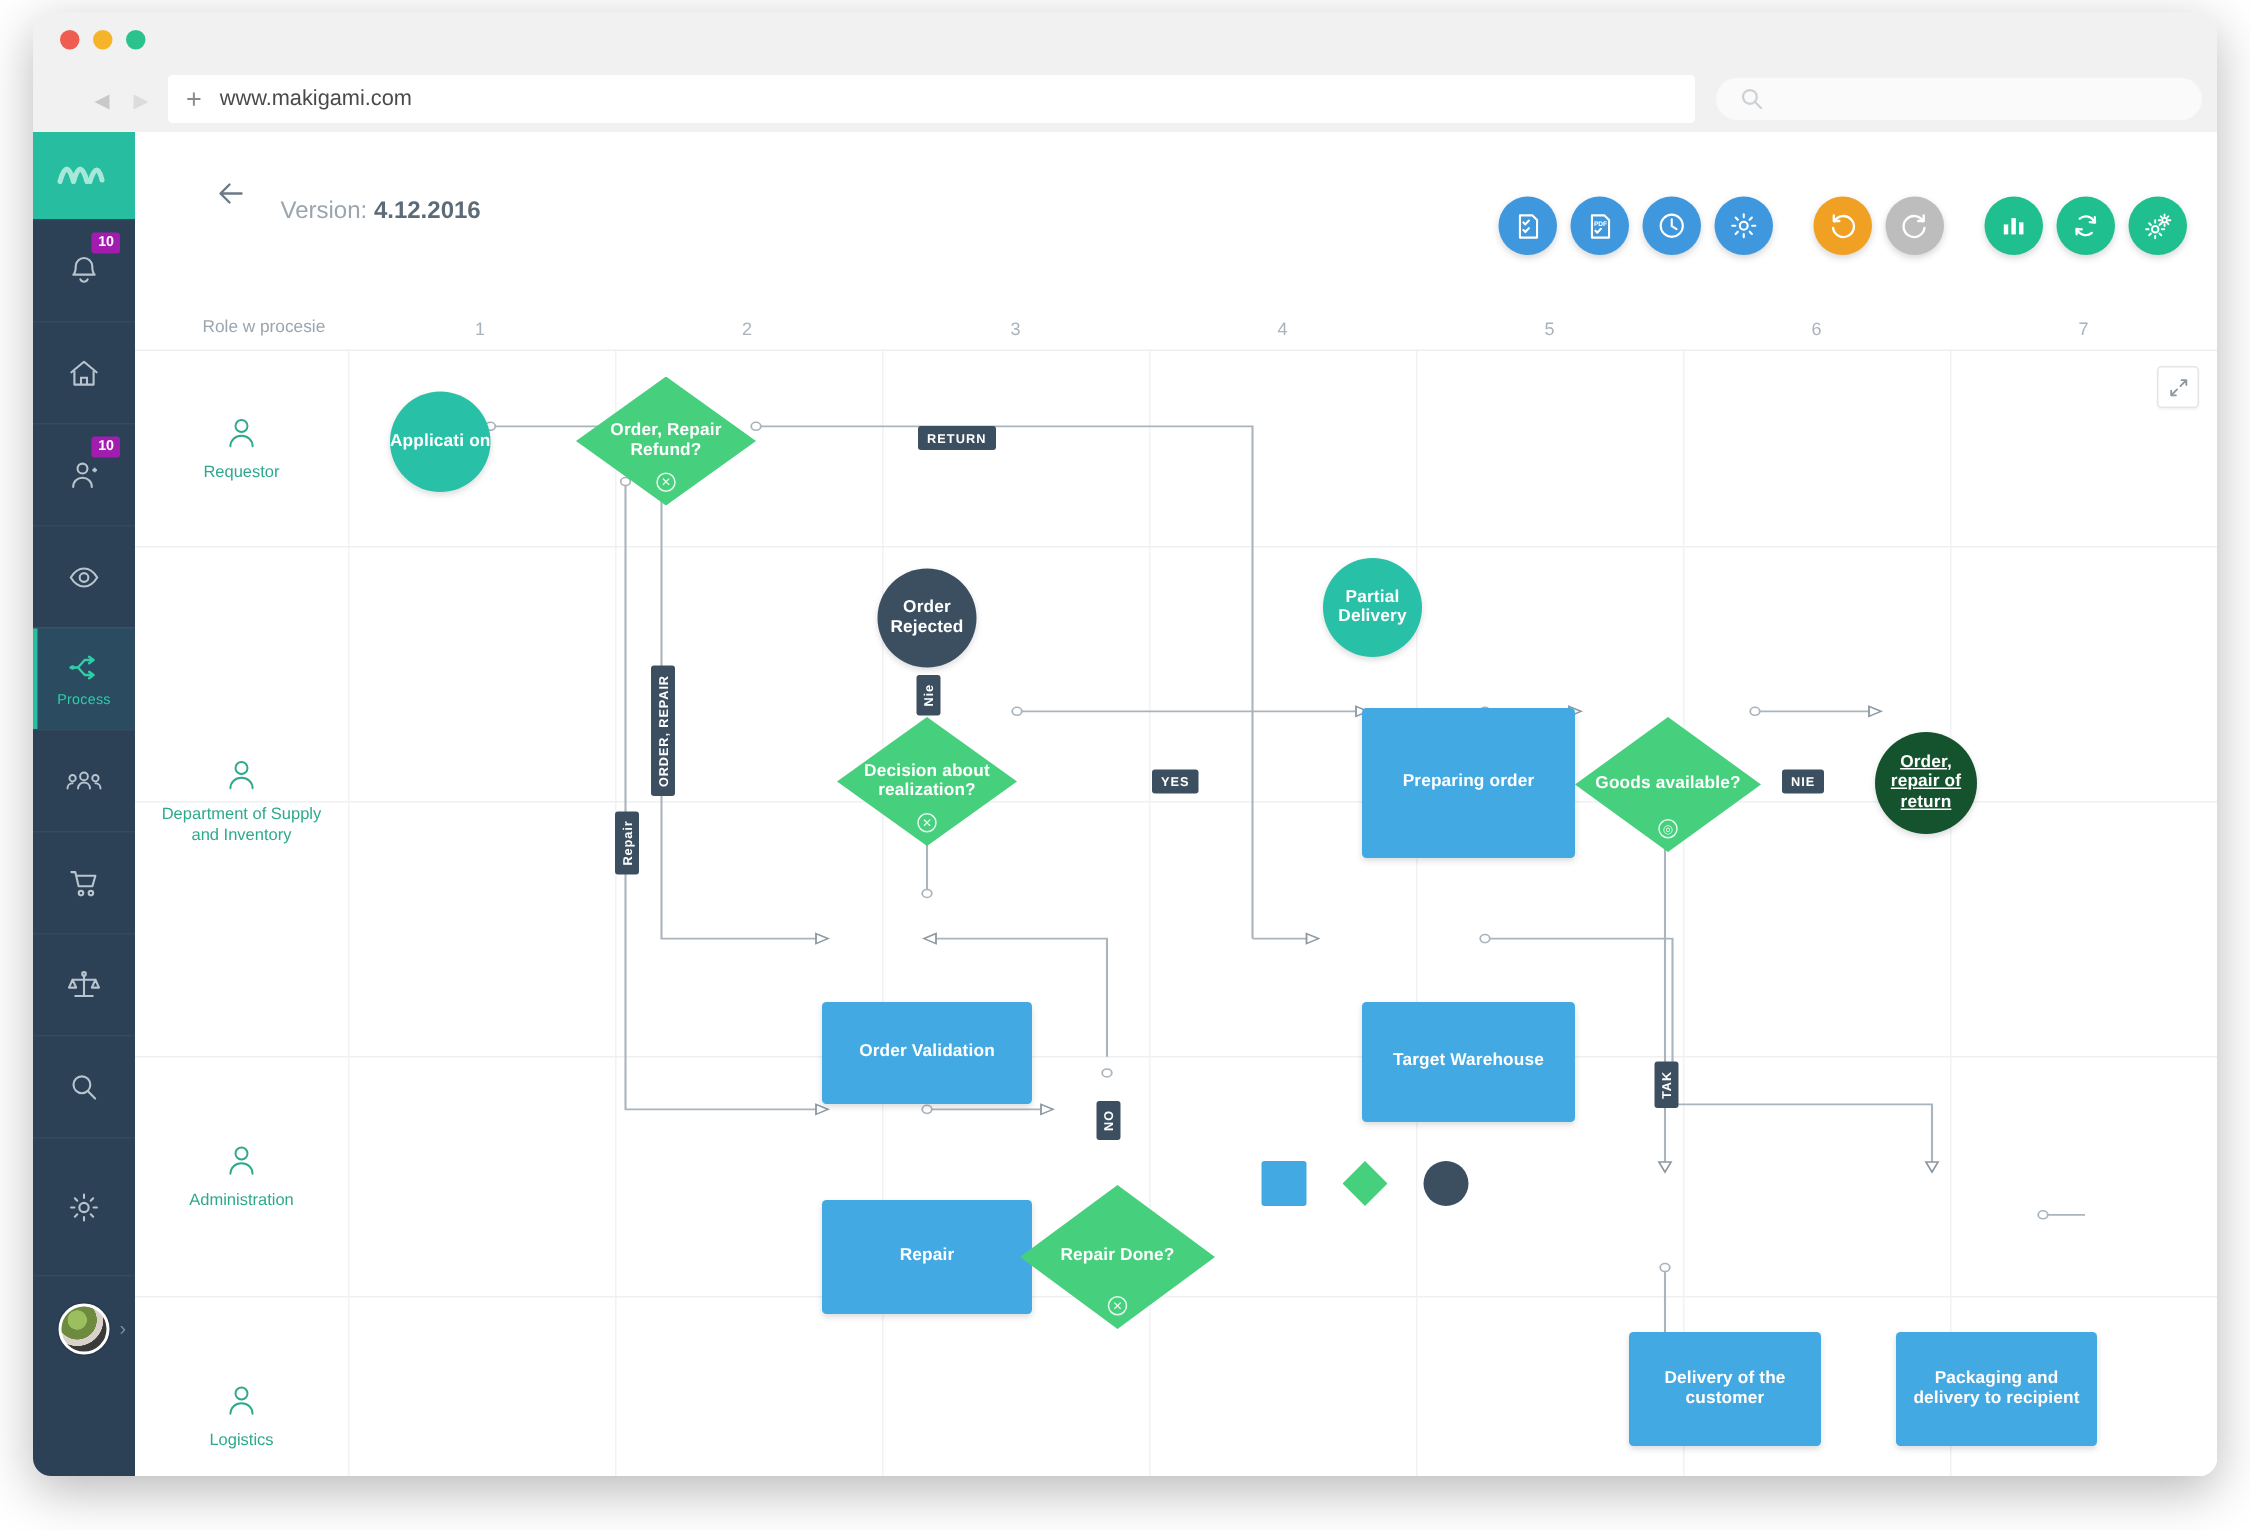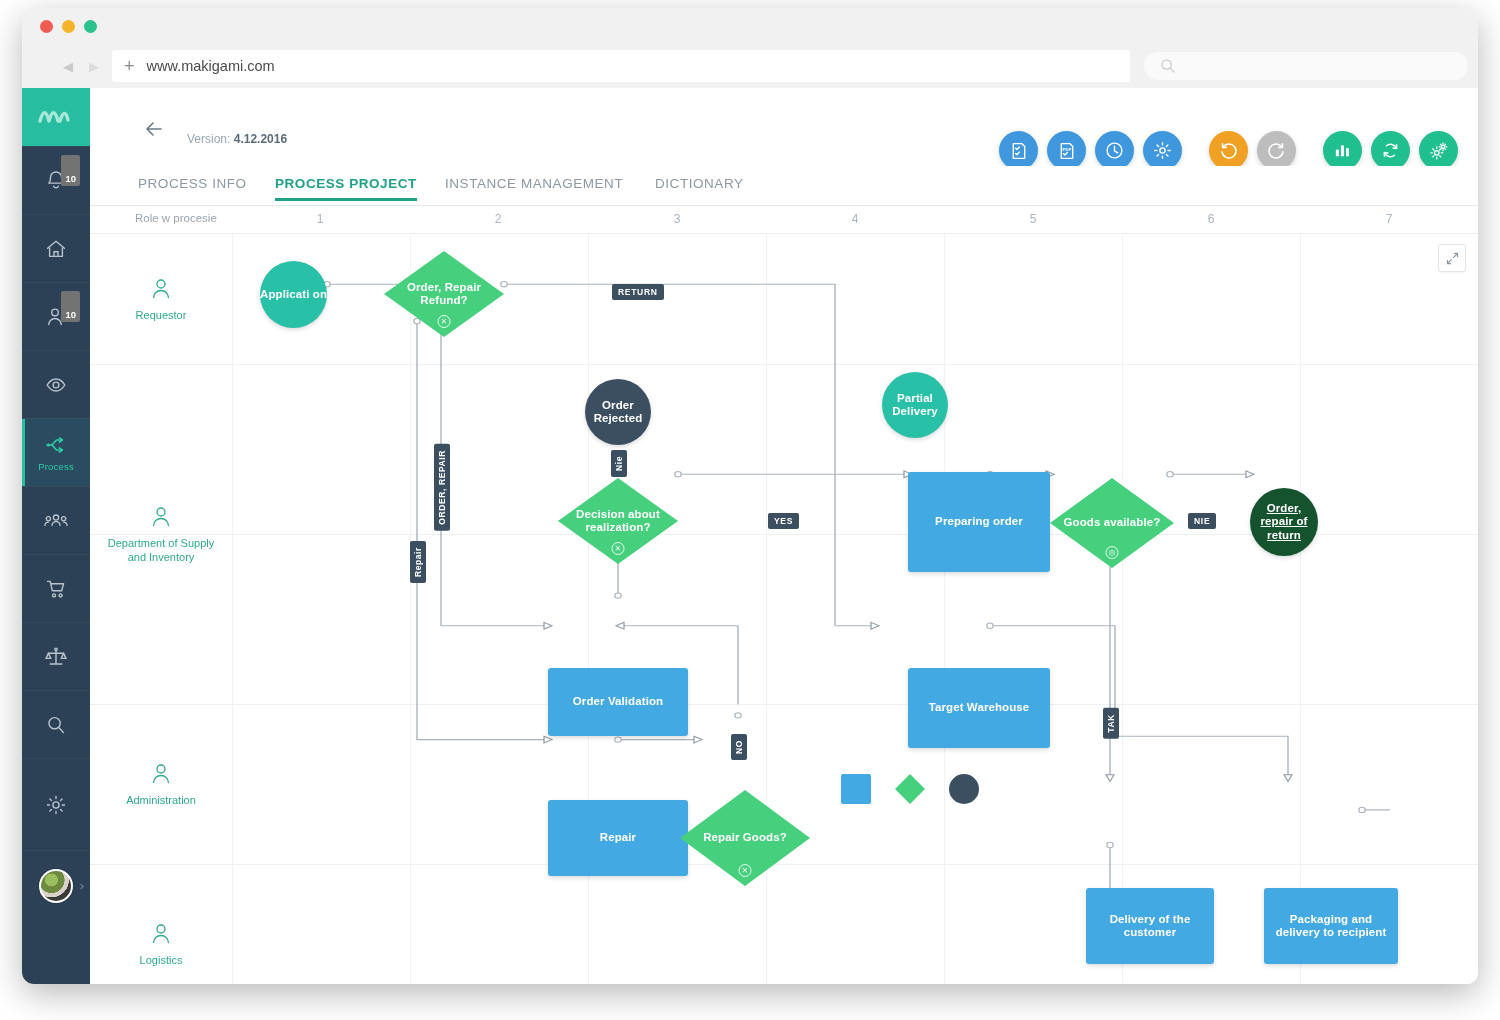--- a/index.html
+++ b/index.html
@@ -35,33 +35,33 @@
   
   #rail{ position:absolute; left:0; top:0; width:68px; height:896px; background:#2c4156;}
   #logo{ height:58px; background:#27bda0; display:flex; align-items:center; justify-content:center;}
   #logo svg{ opacity:.85;}
   .railitem{ position:relative; height:68px; display:flex; flex-direction:column; align-items:center; justify-content:center;
              border-top:1px solid rgba(255,255,255,.05); color:#b8c4ce;}
   .railitem.active{ background:#2a4b60; }
   .railitem.active:before{ content:""; position:absolute; left:0; top:0; bottom:0; width:3px; background:#27bda0;}
   .railitem.active svg{ stroke:#2ecfa6;}
   .raillabel{ font-size:9.5px; color:#2ecfa6; margin-top:4px; letter-spacing:.2px;}
-  .badge{ position:absolute; top:8px; right:10px; background:#737373; color:#fff; font-size:9.5px;
-          padding:18px 4px 2px; border-radius:2px; font-weight:700; line-height:11px;}
+  .badge{ position:absolute; top:8px; right:10px; background:#a21caf; color:#fff; font-size:9.5px;
+          padding:1px 4px 2px; border-radius:2px; font-weight:700; line-height:11px;}
   #avatarItem{ position:relative; height:70px; display:flex; align-items:center; justify-content:center; border-top:1px solid rgba(255,255,255,.05);}
   #avatar{ width:34px; height:34px; border-radius:50%;
           background:radial-gradient(circle at 35% 30%,#9bbf5f 0 22%,#6e8a3e 23% 45%,#d8d2cb 46% 60%,#3a3a38 61% 100%);
           border:2px solid #fff; box-shadow:0 0 0 1px rgba(0,0,0,.12);}
   #avatarChev{ position:absolute; right:6px; color:#7e8d9b; font-size:13px;}
 
   
   #content{ position:absolute; left:68px; top:0; right:0; bottom:0; background:#fff;}
   #backArrow{ position:absolute; left:50px; top:26px; width:30px; height:30px; color:#6b7a87;}
   #pageTitle{ position:absolute; left:96px; top:15px; font-size:25.5px; color:#43525e; font-weight:400; letter-spacing:.1px;}
-  #version{ position:absolute; left:97px; top:44px; font-size:12px; color:#9aa5ae;}
+  #version{ position:absolute; left:97px; top:44px; font-size:16px; color:#9aa5ae;}
   #version b{ color:#5c6b77; font-weight:700;}
 
   
   #toolbar{ position:absolute; right:20px; top:43px; display:flex; align-items:center; gap:9px;}
   .tbtn{ width:39px; height:39px; border-radius:50%; display:flex; align-items:center; justify-content:center;
          box-shadow:0 2px 5px rgba(0,0,0,.16); }
   .tgap{ width:9px;}
   .tblue{ background:#3f97dd;} .torange{ background:#f0a023;} .tgrey{ background:#bdbdbd;} .tgreen{ background:#1fbf8f;}
 
   
@@ -314,26 +314,20 @@
         <div class="tbtn tgreen">
           <svg width="22" height="22" viewBox="0 0 24 24" fill="none" stroke="#fff" stroke-width="1.4">
             <circle cx="9.6" cy="14" r="2.4"></circle>
             <path d="M9.6 7.4v1.8M9.6 18.8v1.8M3 14h1.8M14.4 14h1.8M5.2 9.6l1.3 1.3M12.7 17.1l1.3 1.3M14 9.6l-1.3 1.3M6.5 17.1l-1.3 1.3" stroke-linecap="round"></path>
             <circle cx="16.4" cy="7.4" r="1.7"></circle>
             <path d="M16.4 3.2v1.1M16.4 10.5v1.1M12.2 7.4h1.1M19.5 7.4h1.1M13.6 4.6l.8.8M18.4 9.4l.8.8M19.2 4.6l-.8.8M14.4 9.4l-.8.8" stroke-linecap="round"></path>
           </svg>
         </div>
       </div>
 
-      <div id="tabsrow">
-        <div class="tab" style="left:48px">PROCESS INFO</div>
-        <div class="tab on" style="left:185px">PROCESS PROJECT</div>
-        <div class="tab" style="left:355px">INSTANCE MANAGEMENT</div>
-        <div class="tab" style="left:565px">DICTIONARY</div>
-      </div>
 
       <div id="ruler">
         <div id="rulerLabel">Role w procesie</div>
         <div class="colnum" style="left:230px">1</div>
         <div class="colnum" style="left:408px">2</div>
         <div class="colnum" style="left:587px">3</div>
         <div class="colnum" style="left:765px">4</div>
         <div class="colnum" style="left:943px">5</div>
         <div class="colnum" style="left:1121px">6</div>
         <div class="colnum" style="left:1299px">7</div>
@@ -505,21 +499,21 @@
         </div>
 
         <div class="node circ grey" style="left:1160px; top:254px; width:68px; height:68px;">Order, repair of return</div>
 
         <div class="node rect" style="left:818px; top:434px; width:142px; height:80px;">Target Warehouse</div>
 
         <div class="node rect" style="left:458px; top:566px; width:140px; height:76px;">Repair</div>
 
         <div class="node diamond" style="left:590px; top:556px; width:130px; height:96px;">
           <div class="dshape"></div>
-          <div class="dtext">Repair Goods?</div>
+          <div class="dtext">Repair Done?</div>
           <div class="dmark">✕</div>
         </div>
 
         <div class="node rect" style="left:996px; top:654px; width:128px; height:76px;">Delivery of the customer</div>
 
         <div class="node rect" style="left:1174px; top:654px; width:134px; height:76px;">Packaging and delivery to recipient</div>
 
         <div id="legend">
           <div class="sw-sq"></div>
           <div class="sw-di"></div>

